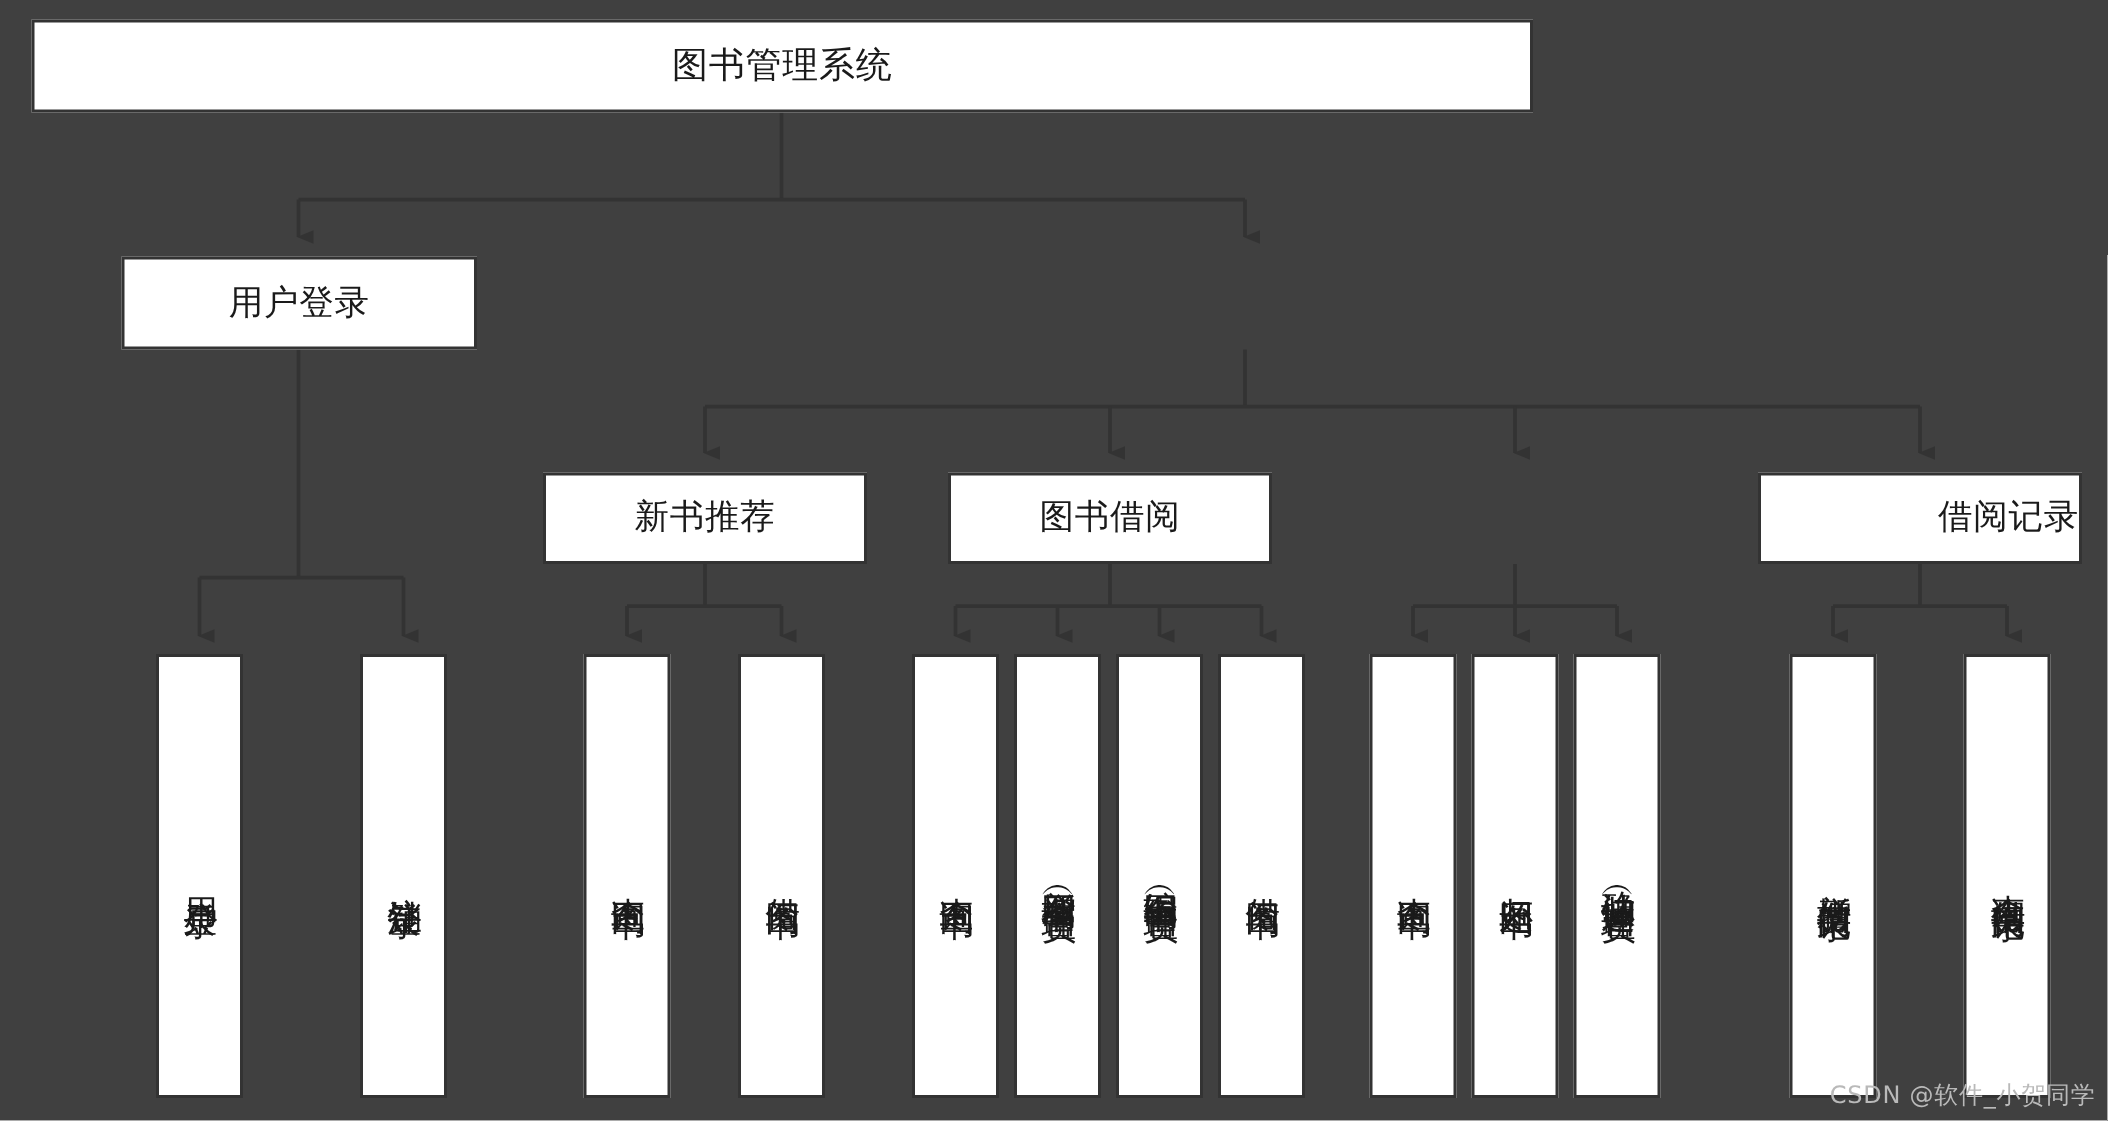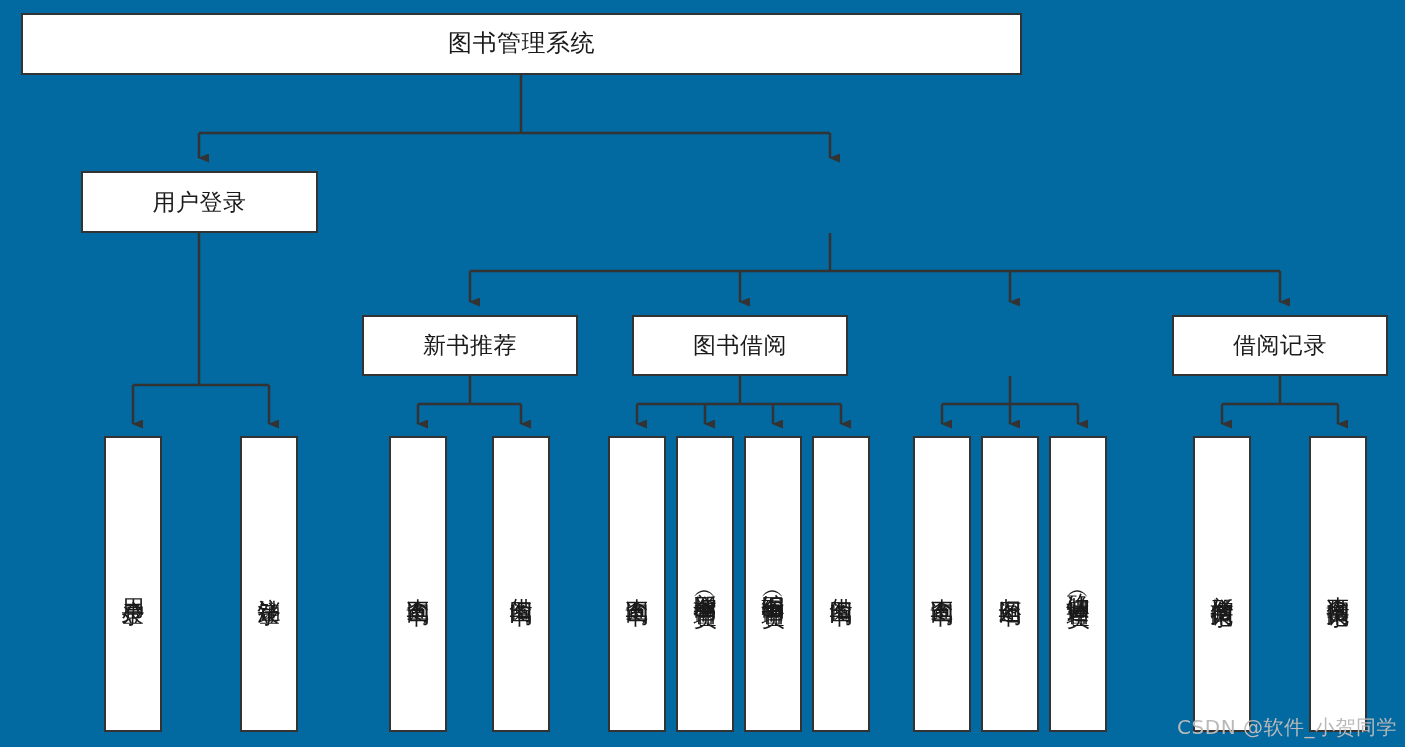--- a/index.html
+++ b/index.html
@@ -8,21 +8,21 @@
     padding: 0;
     background: #ffffff;
   }
   body {
     font-family: "DejaVu Sans", "Liberation Sans", sans-serif;
   }
   #diagram-root {
     position: relative;
     width: 1405px;
     height: 747px;
-    background: #0369a1;
+    background: #404040;
     overflow: hidden;
   }
   #edges-layer {
     position: absolute;
     left: 0;
     top: 0;
     width: 1405px;
     height: 747px;
     pointer-events: none;
   }
@@ -56,21 +56,21 @@
     display: block;
     text-align: center;
   }
   .node.root {
     font-size: 24px;
   }
   #watermark {
     position: absolute;
     right: 8px;
     bottom: 6px;
-    font-size: 20px;
+    font-size: 16px;
     color: #b9b9b9;
     white-space: nowrap;
     letter-spacing: 0.5px;
     user-select: none;
   }
 </style>
 </head>
 <body>
 
 <div id="diagram-root">
@@ -147,21 +147,21 @@
   <div class="node h" style="left:81px; top:171px; width:237px; height:62px;">
     <span>用户登录</span>
   </div>
 
   <div class="node h" style="left:362px; top:315px; width:216px; height:61px;">
     <span>新书推荐</span>
   </div>
   <div class="node h" style="left:632px; top:315px; width:216px; height:61px;">
     <span>图书借阅</span>
   </div>
-  <div class="node h" style="left:1172px; top:315px; width:216px; height:61px;">
+  <div class="node h" style="left:1172px; top:315px; width:216px; height:61px;justify-content:flex-end;">
     <span>借阅记录</span>
   </div>
 
   <div class="node v" style="left:104px; top:436px; width:58px; height:296px;">
     <span class="vtext">用户登录</span>
   </div>
   <div class="node v" style="left:240px; top:436px; width:58px; height:296px;">
     <span class="vtext">注销登录</span>
   </div>
 

